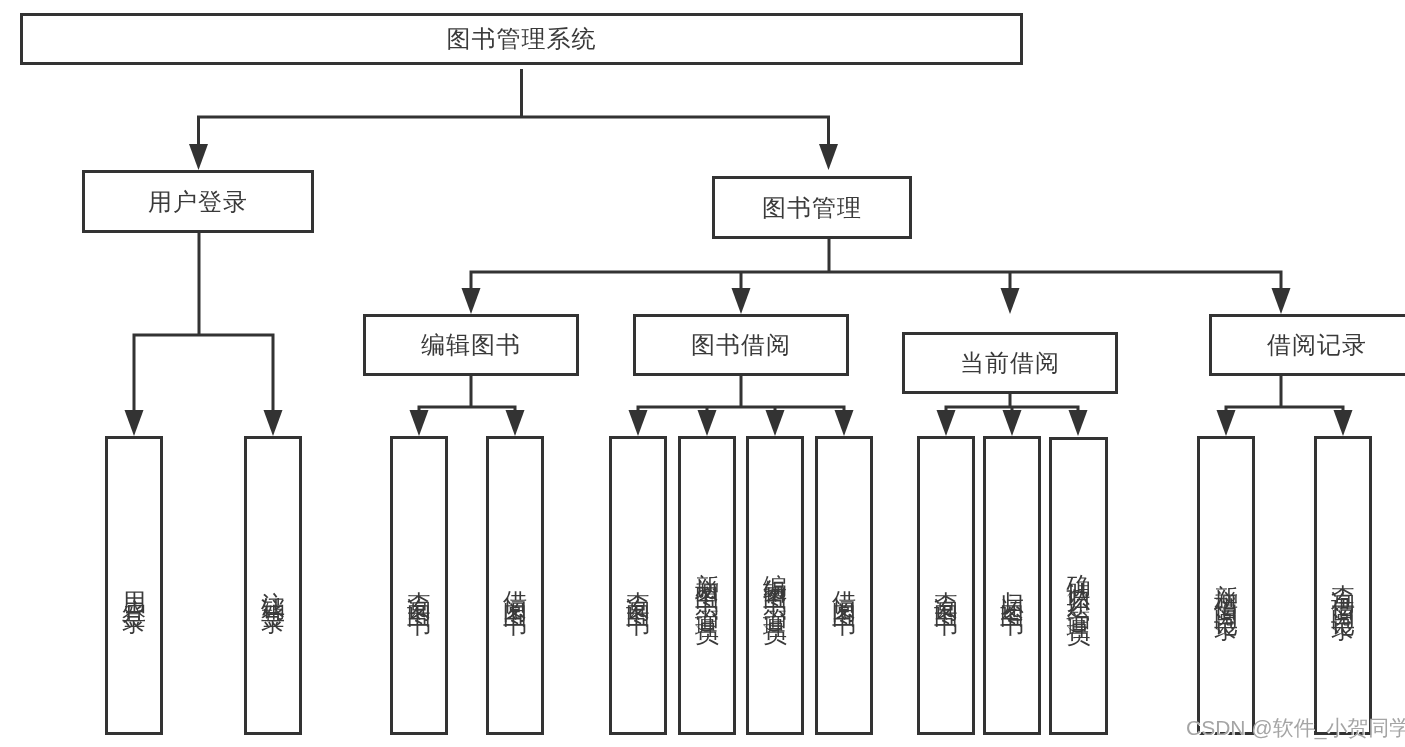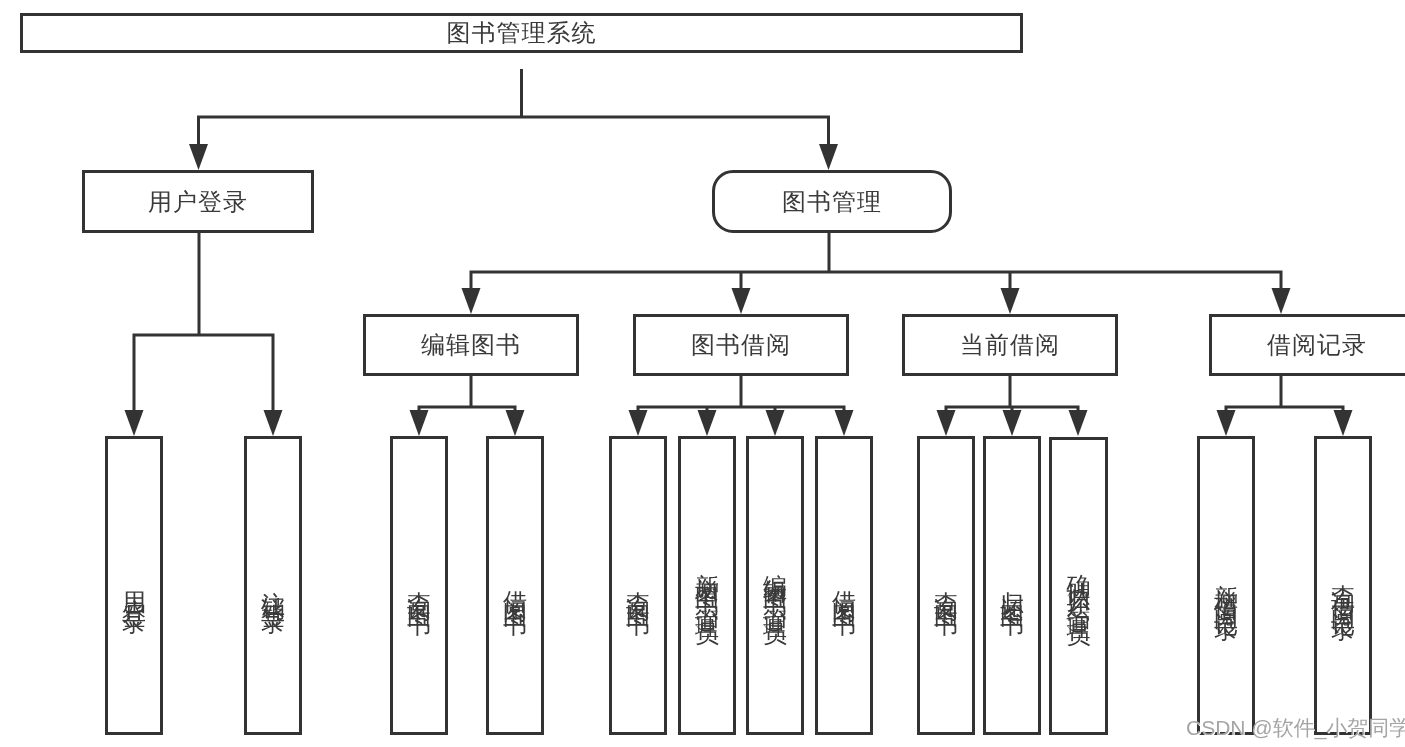--- a/index.html
+++ b/index.html
@@ -123,38 +123,38 @@
 
     <g stroke="currentColor" stroke-width="3" fill="none">
       <path d="M1281 376 V407 M1226 407 H1343 M1226 405.5 V418 M1343 405.5 V418"></path>
     </g>
     <g fill="currentColor" stroke="none">
       <polygon points="1216.5,410 1235.5,410 1226,436"></polygon>
       <polygon points="1333.5,410 1352.5,410 1343,436"></polygon>
     </g>
   </svg>
 
-  <div class="node" style="left:20px; top:13px; width:1003px; height:40px;">
+  <div class="node" style="left:20px; top:13px; width:1003px; height:52px;">
     <span class="hlabel">图书管理系统</span>
   </div>
 
   <div class="node" style="left:82px; top:170px; width:232px; height:63px;">
     <span class="hlabel">用户登录</span>
   </div>
-  <div class="node" style="left:712px; top:170px; width:240px; height:63px;border-radius:21px;">
+  <div class="node" style="left:712px; top:176px; width:200px; height:63px;">
     <span class="hlabel">图书管理</span>
   </div>
 
   <div class="node" style="left:363px; top:314px; width:216px; height:62px;">
     <span class="hlabel">编辑图书</span>
   </div>
   <div class="node" style="left:633px; top:314px; width:216px; height:62px;text-align:center;">
     <span class="hlabel">图书借阅</span>
   </div>
-  <div class="node" style="left:902px; top:314px; width:216px; height:62px;">
+  <div class="node" style="left:902px; top:332px; width:216px; height:62px;">
     <span class="hlabel">当前借阅</span>
   </div>
   <div class="node" style="left:1173px; top:314px; width:216px; height:62px;margin-left:36px;">
     <span class="hlabel">借阅记录</span>
   </div>
 
   <div class="node" style="left:105px; top:436px; width:58px; height:299px;">
     <span class="vlabel">用户登录</span>
   </div>
   <div class="node" style="left:244px; top:436px; width:58px; height:299px;">

